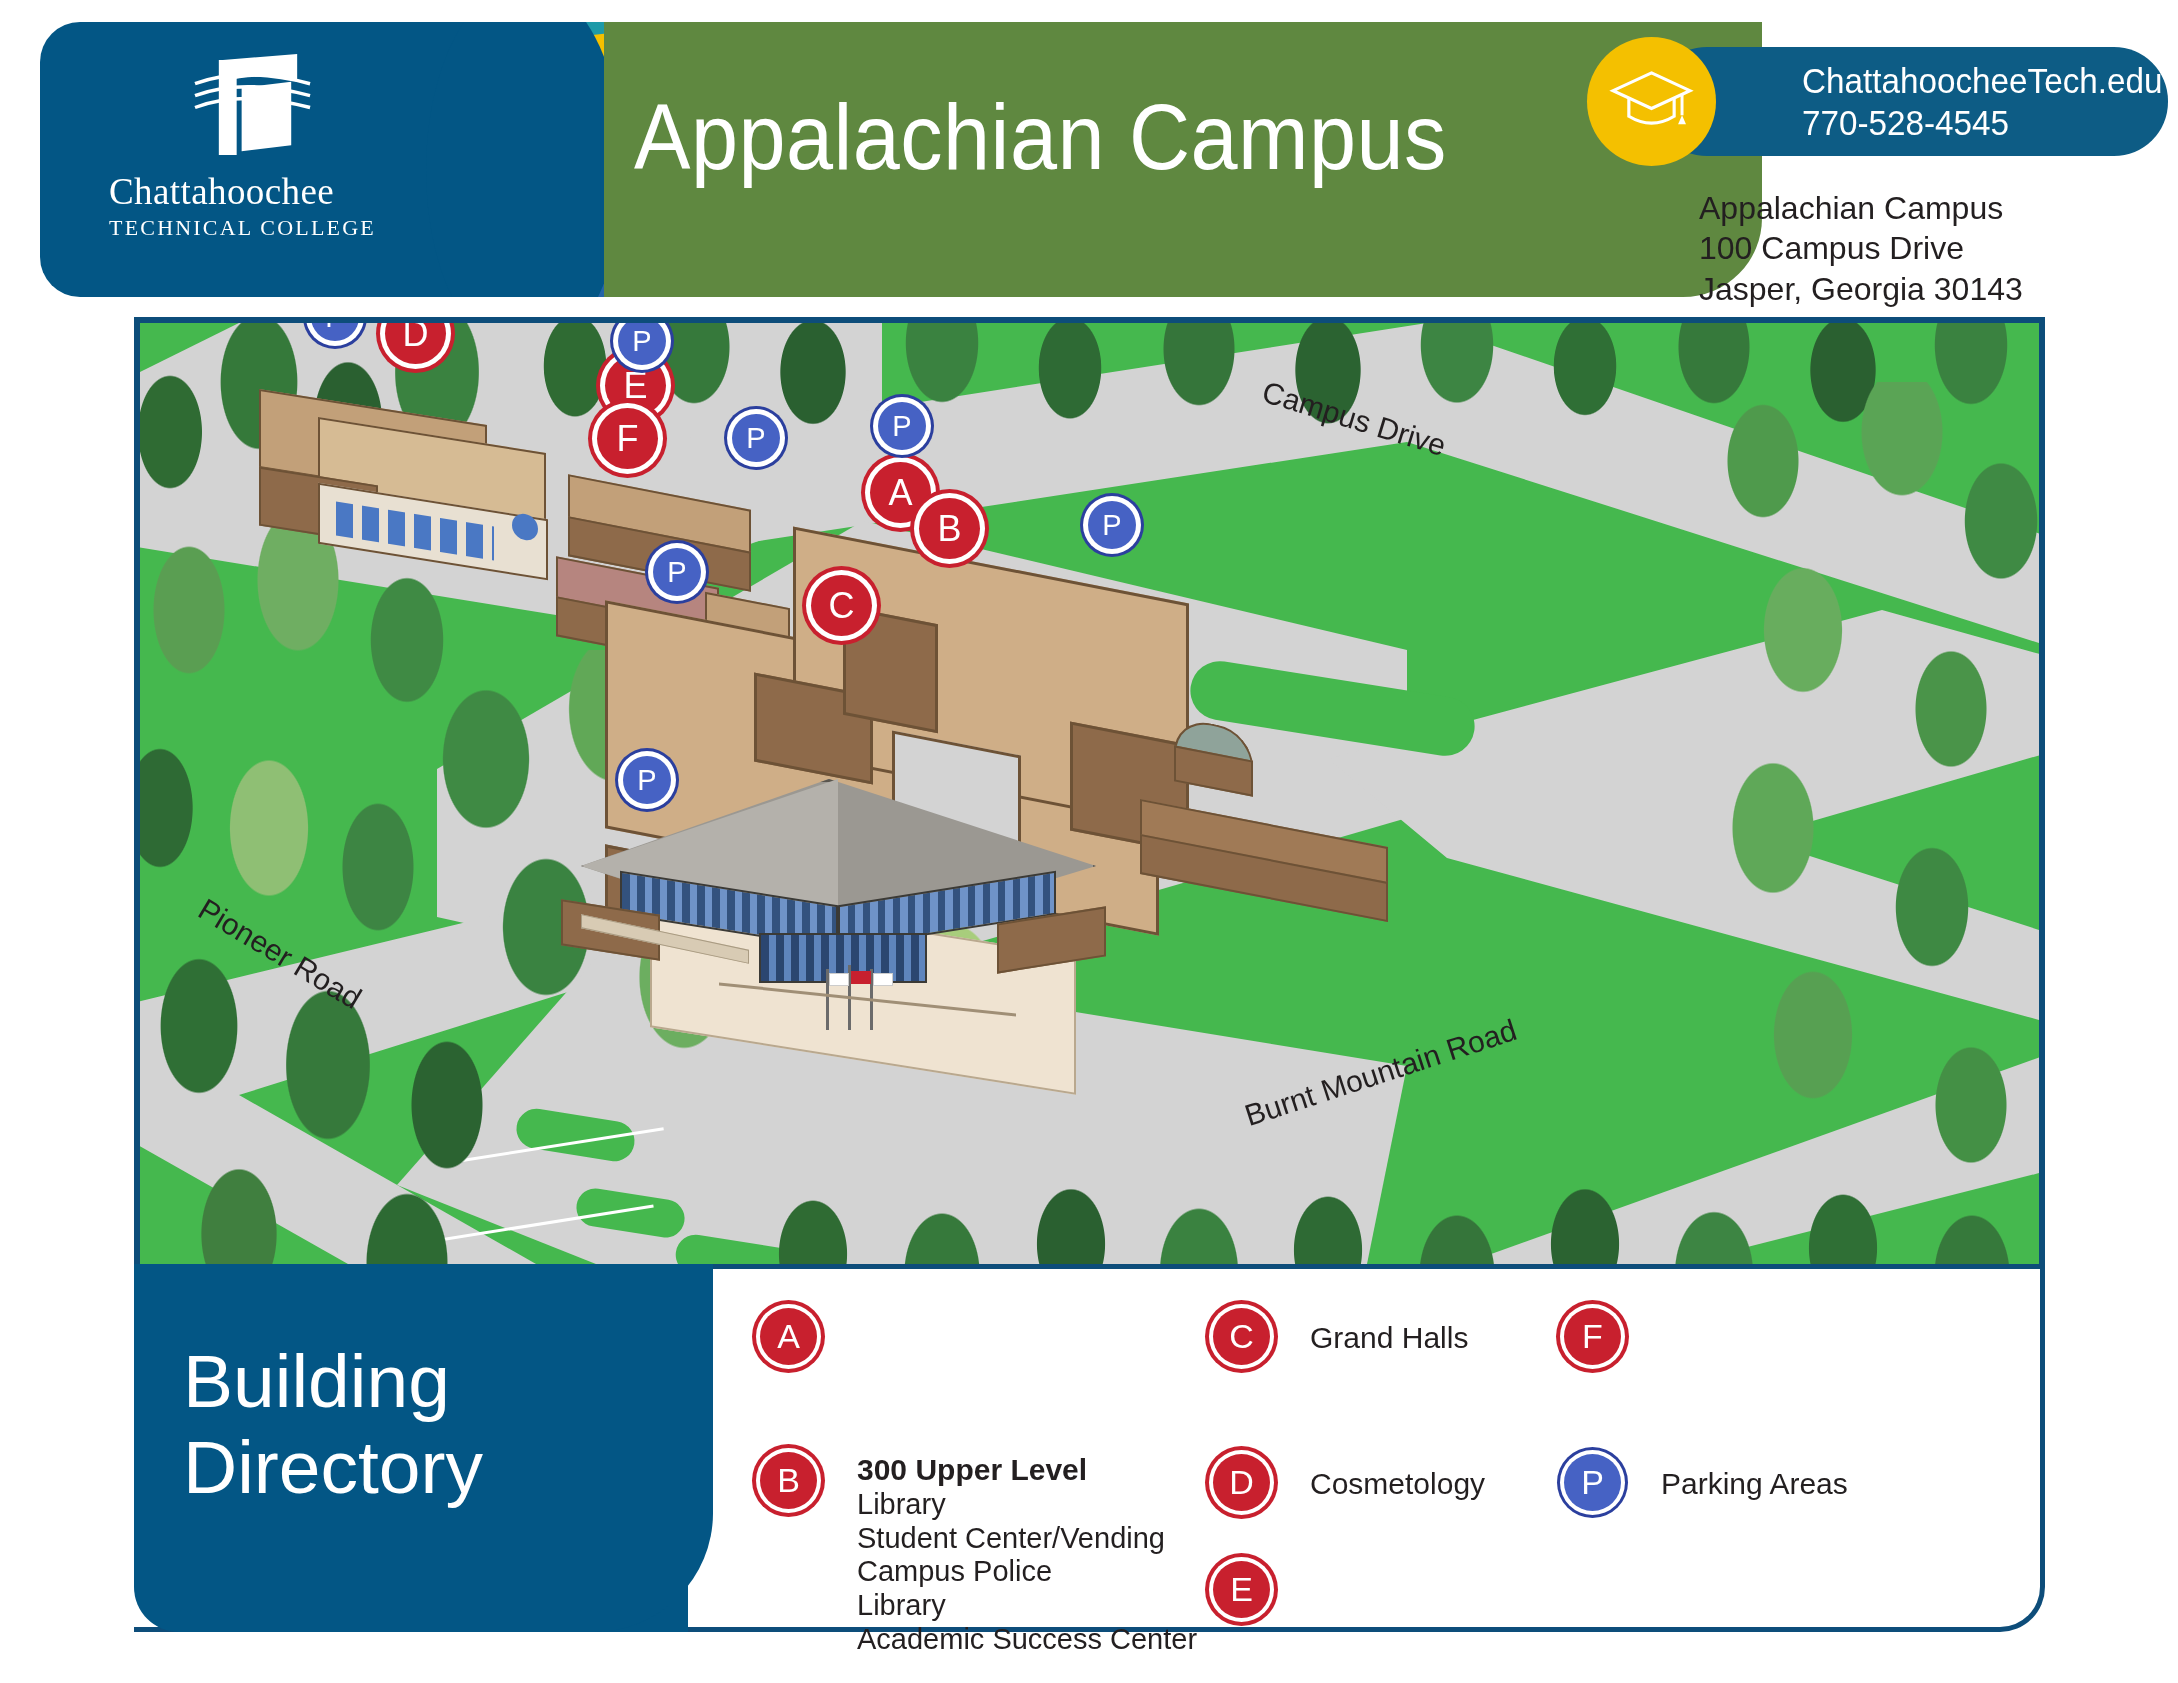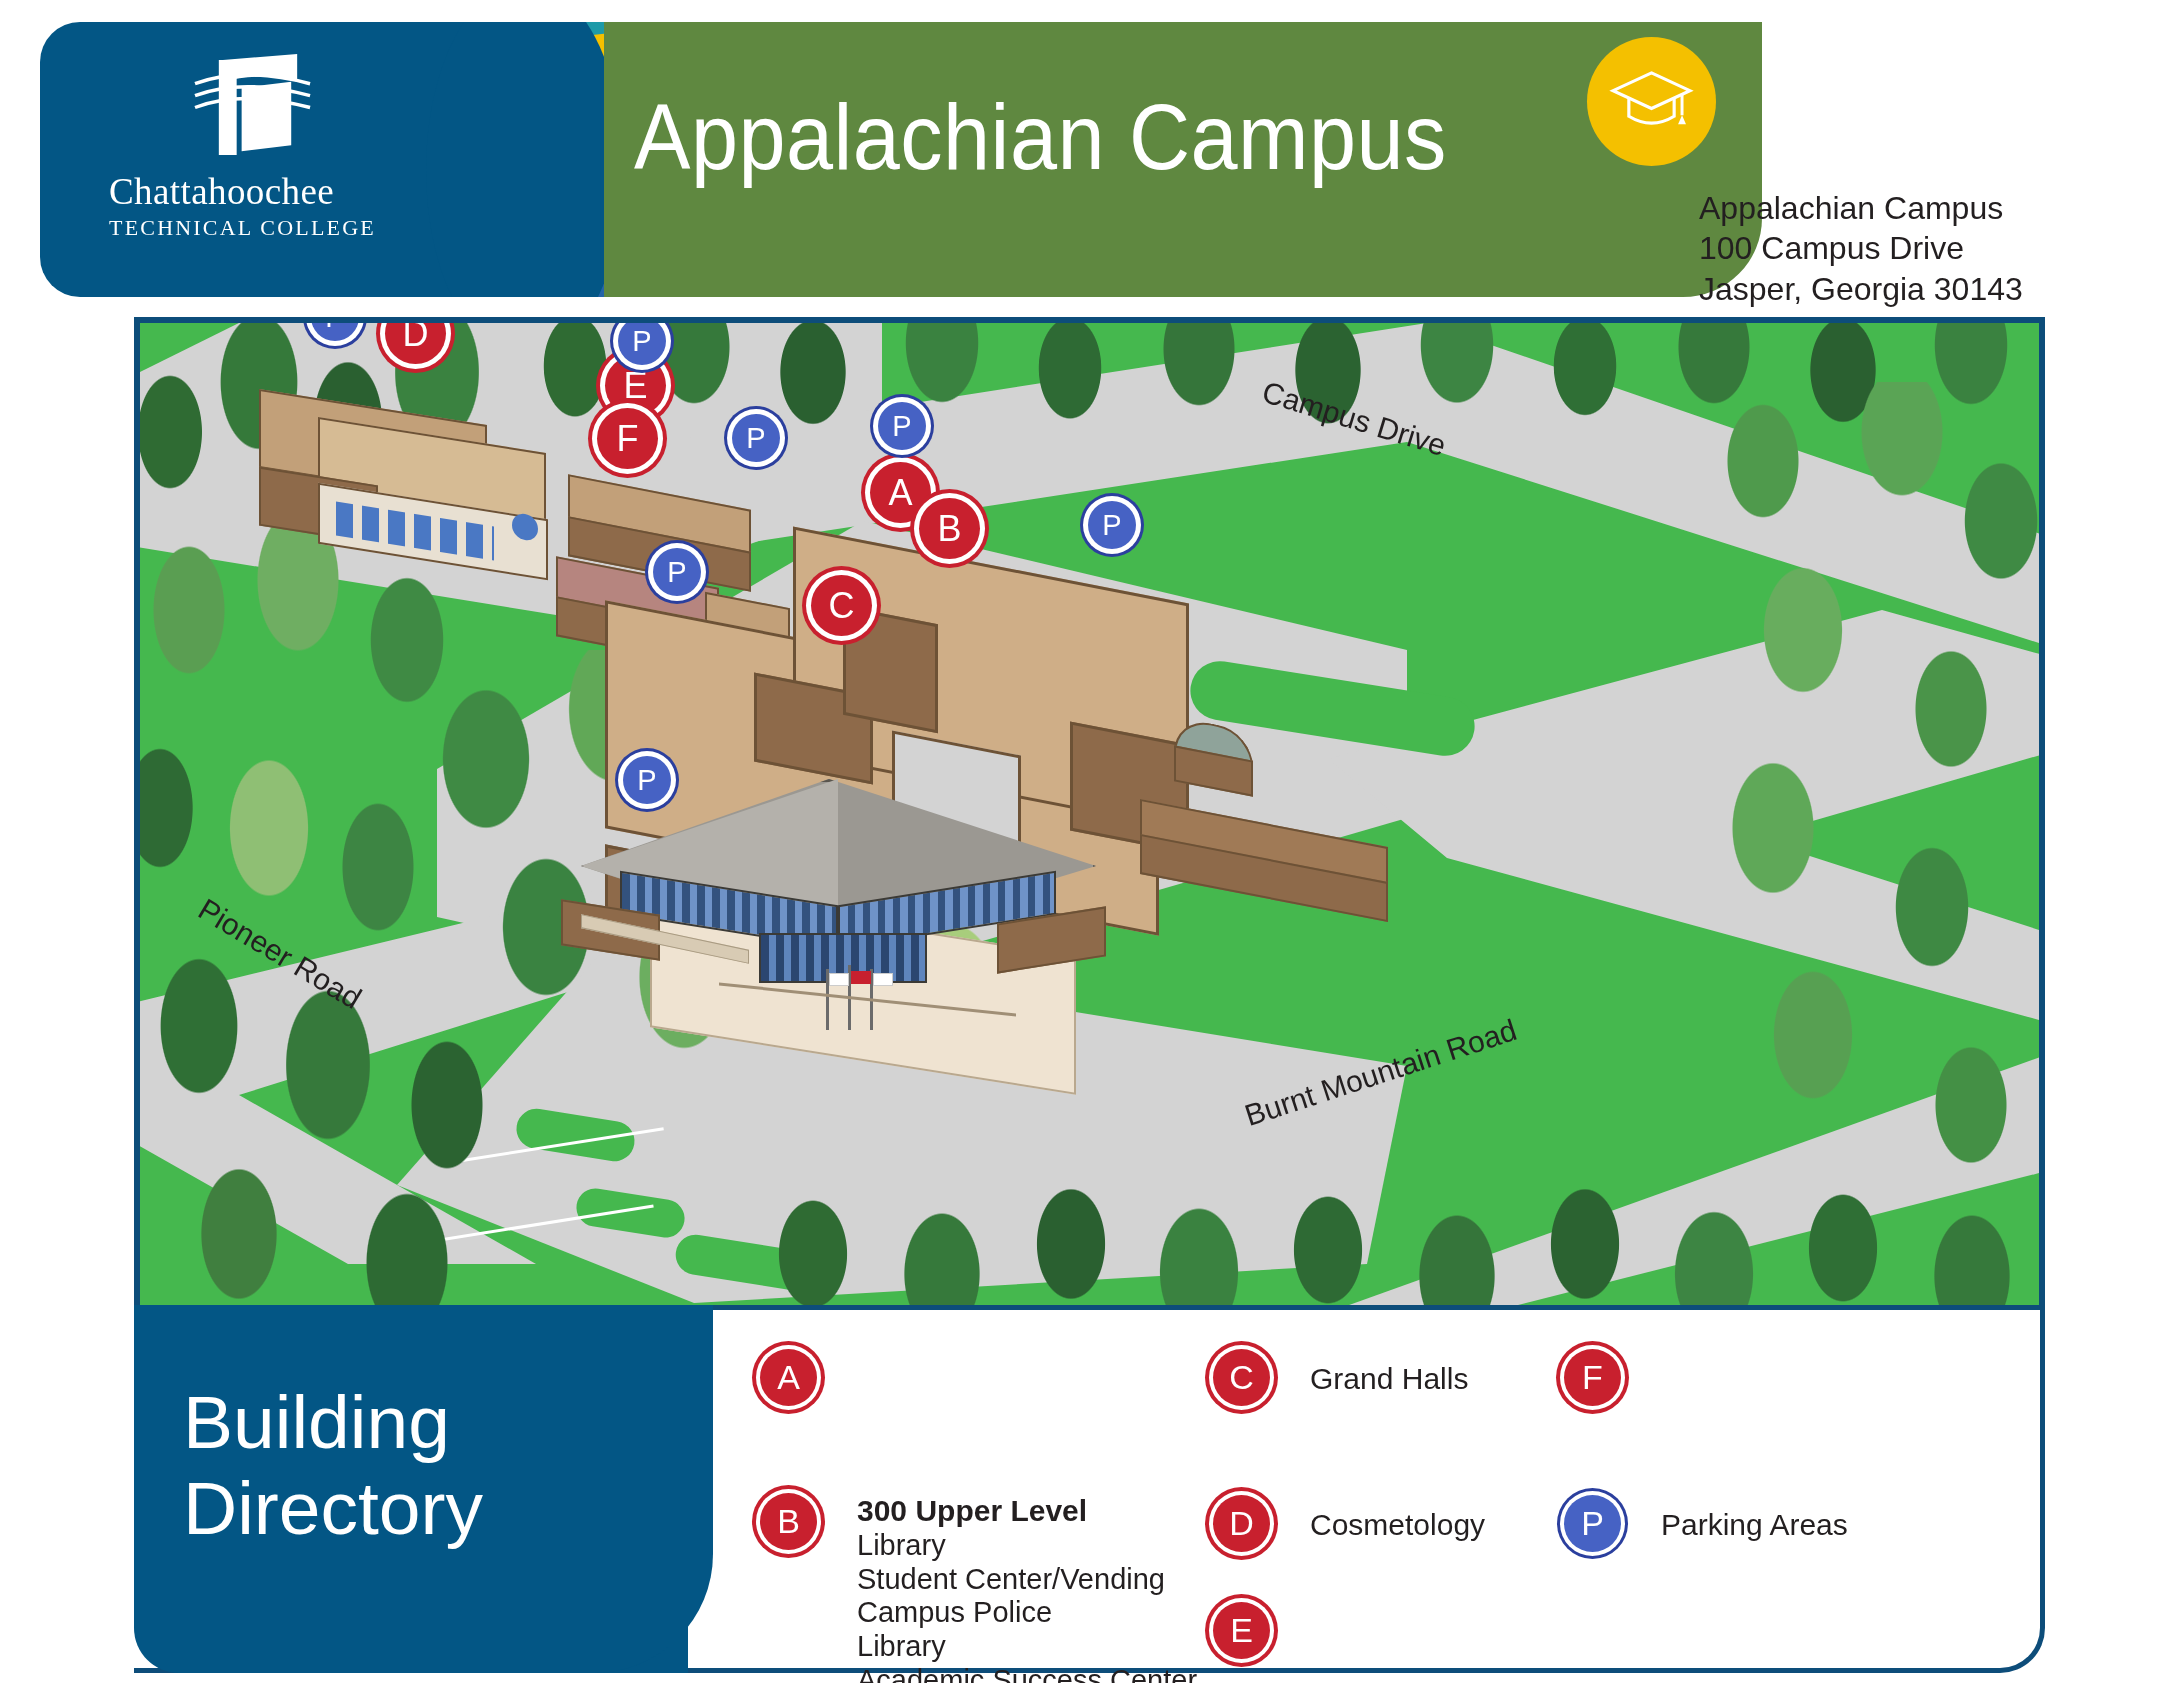--- a/index.html
+++ b/index.html
@@ -228,21 +228,21 @@
     z-index: 40;
   }
   .marker.red { background: #c8202e; }
   .marker.blue {
     background: #4662c4;
     box-shadow: 0 0 0 5px #fff, 0 0 0 8px #2b3f9e;
     width: 48px; height: 48px; font-size: 29px;
   }
 
   
-  #footer { position: absolute; left: 0; top: 1305px; width: 2178px; height: 378px; }
+  #footer { position: absolute; left: 0; top: 1264px; width: 2178px; height: 378px; }
   .footer-white {
     position: absolute; left: 134px; top: 0; width: 1911px; height: 368px;
     background: #ffffff;
     border-top: 5px solid #0d4d7a;
     border-bottom: 5px solid #0d4d7a;
     border-right: 5px solid #0d4d7a;
     border-radius: 0 0 45px 0;
   }
   .dir-panel {
     position: absolute; left: 134px; top: 0;
@@ -299,20 +299,24 @@
         <path d="M2 36 Q50 18 118 36" stroke="#ffffff" stroke-width="3.5" fill="none"></path>
         <path d="M2 48 Q50 30 118 48" stroke="#ffffff" stroke-width="3.5" fill="none"></path>
         <path d="M2 60 Q50 42 118 60" stroke="#ffffff" stroke-width="3.5" fill="none"></path>
       </svg>
       <div class="logo-name">Chattahoochee</div>
       <div class="logo-sub">TECHNICAL COLLEGE</div>
     </div>
 
     <div class="campus-title">Appalachian Campus</div>
 
+    <div class="contact-pill">
+      <div class="url">ChattahoocheeTech.edu</div>
+      <div class="phone">770-528-4545</div>
+    </div>
     <div class="grad-badge">
       <svg width="85" height="65" viewBox="0 0 86 66">
         <path d="M43 4 L82 22 L43 40 L4 22 Z" fill="none" stroke="#ffffff" stroke-width="3.2"></path>
         <path d="M20 29 L20 48 Q43 62 66 48 L66 29" fill="none" stroke="#ffffff" stroke-width="3.2"></path>
         <path d="M74 26 L74 47" stroke="#ffffff" stroke-width="3"></path>
         <path d="M74 47 L70 56 L78 56 Z" fill="#ffffff"></path>
       </svg>
     </div>
 
     <div class="addr-block">

